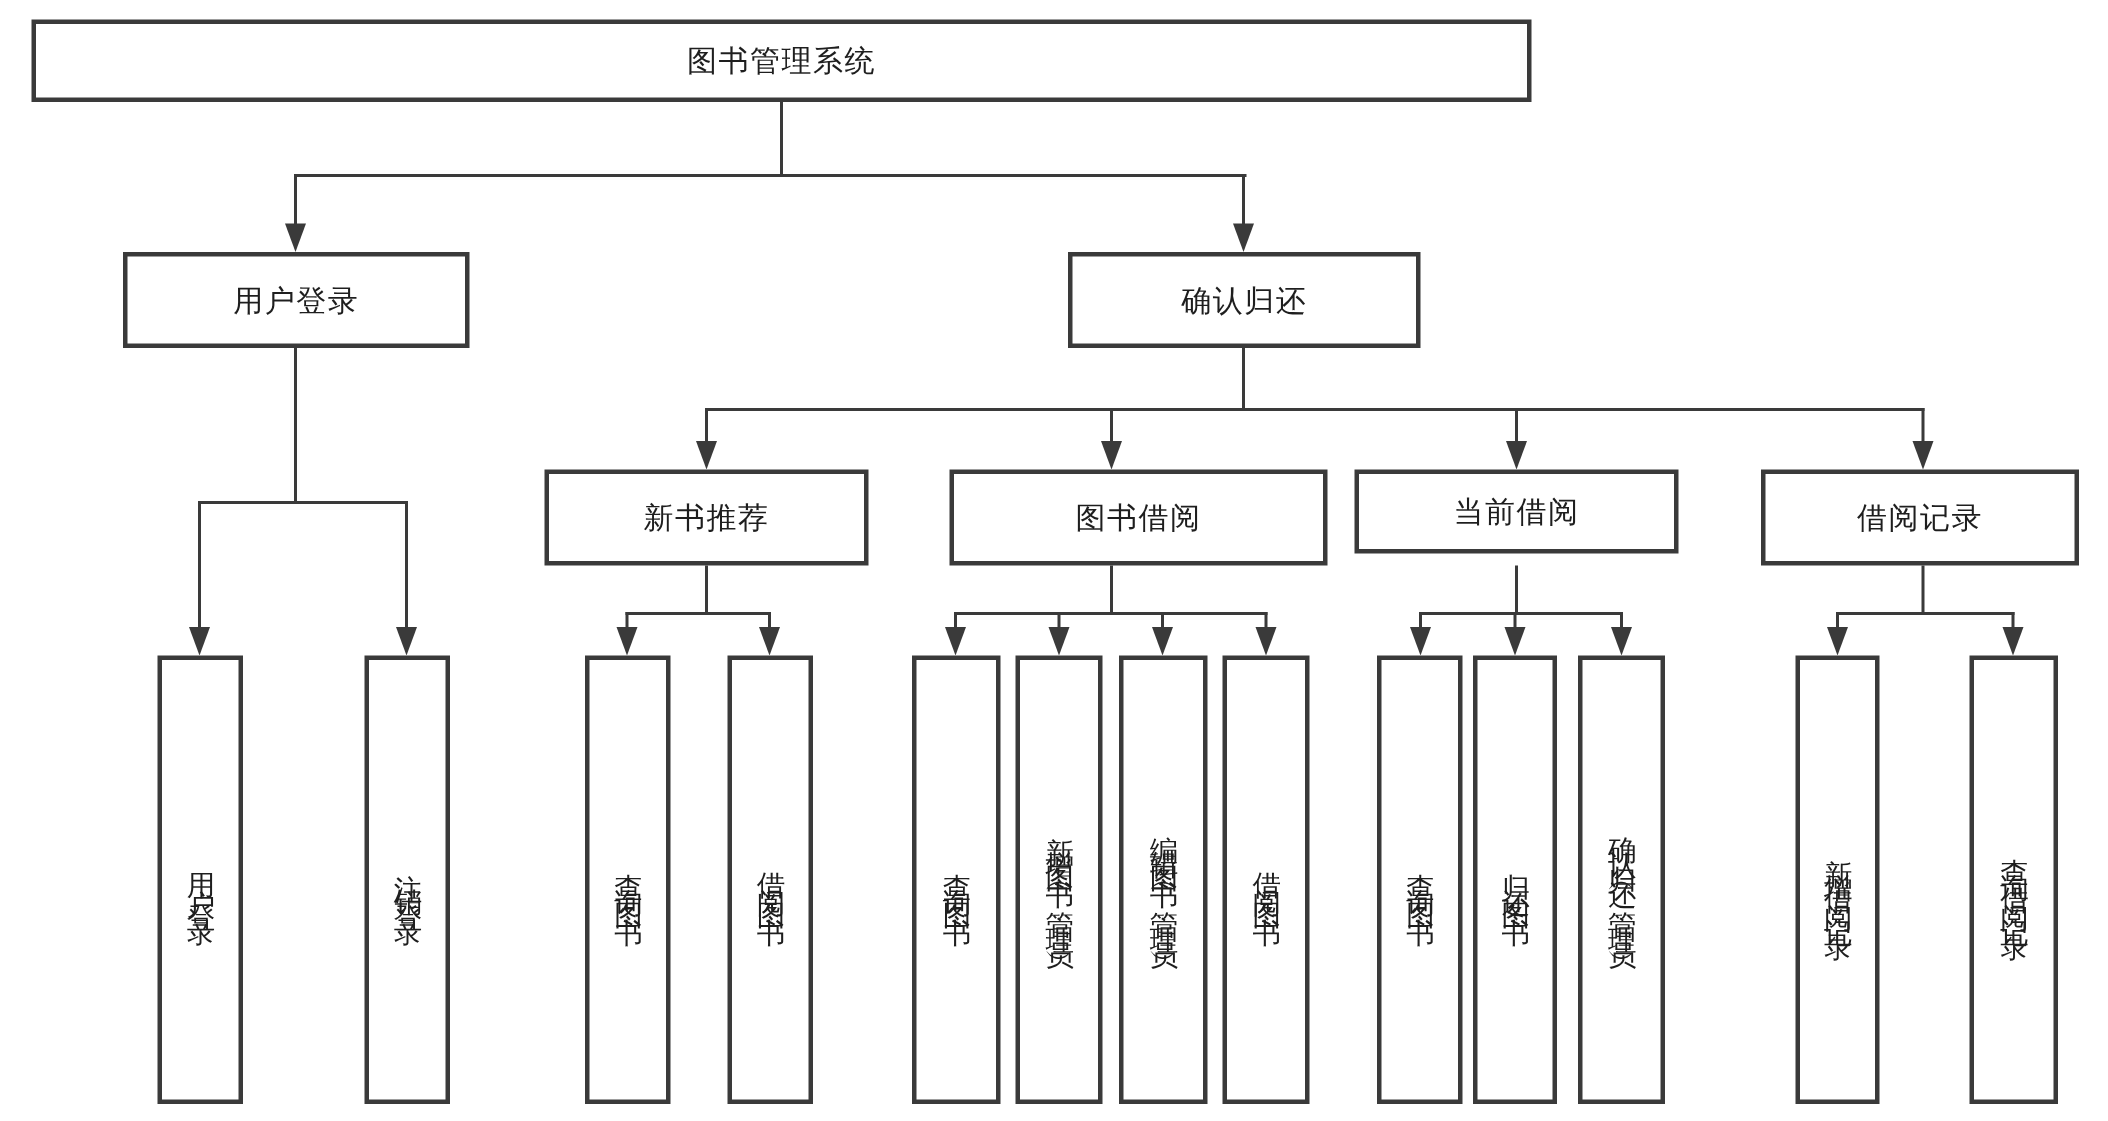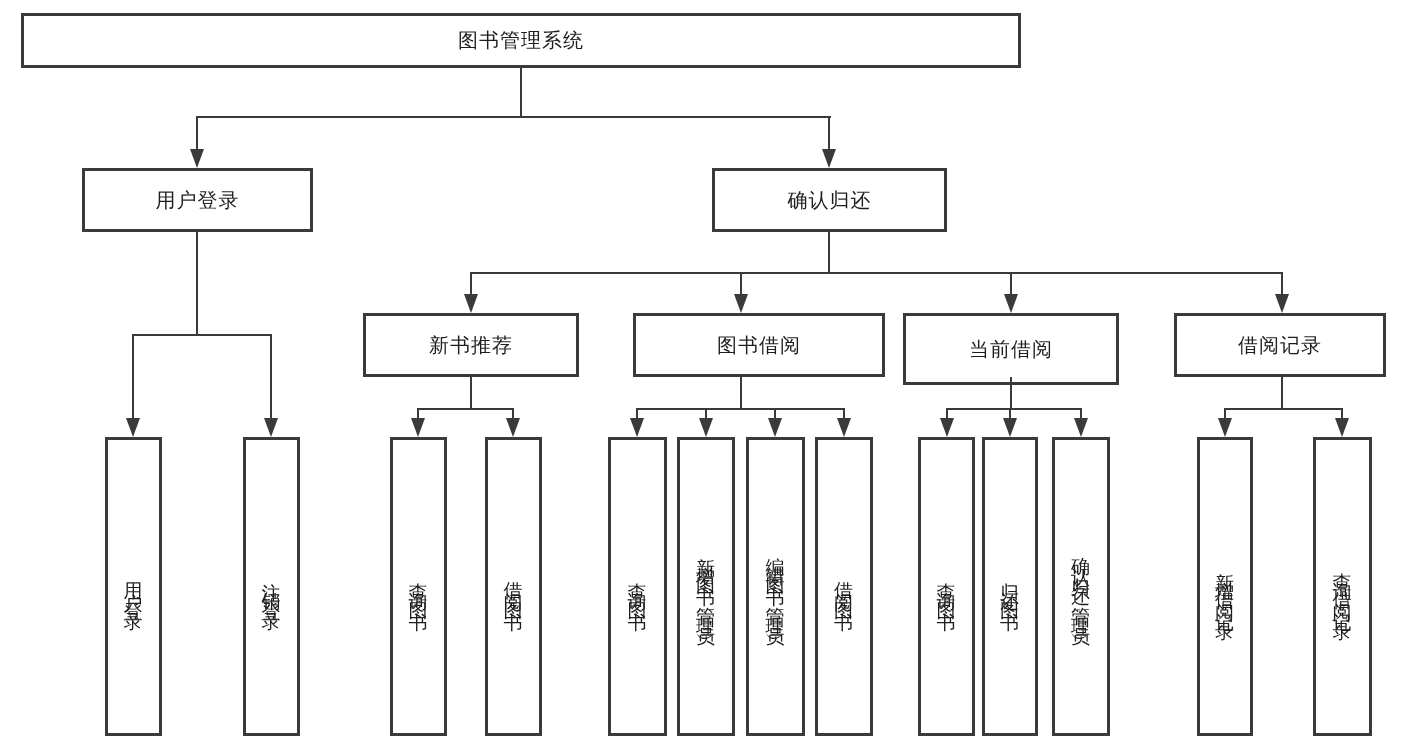--- a/index.html
+++ b/index.html
@@ -69,21 +69,21 @@
   <div class="arrow" style="left:1004px;top:294px;"></div>
   <div class="vline" style="left:1281px;top:272px;height:24px;"></div>
   <div class="arrow" style="left:1275px;top:294px;"></div>
 
   <div class="box" style="left:363px;top:313px;width:216px;height:64px;">
     <span>新书推荐</span>
   </div>
   <div class="box" style="left:633px;top:313px;width:252px;height:64px;">
     <span>图书借阅</span>
   </div>
-  <div class="box" style="left:903px;top:313px;width:216px;height:72px;">
+  <div class="box" style="left:903px;top:313px;width:216px;height:56px;">
     <span>当前借阅</span>
   </div>
   <div class="box" style="left:1174px;top:313px;width:212px;height:64px;">
     <span>借阅记录</span>
   </div>
 
   <div class="vline" style="left:470px;top:377px;height:33px;"></div>
   <div class="hline" style="left:417px;top:408px;width:97px;"></div>
   <div class="vline" style="left:417px;top:408px;height:12px;"></div>
   <div class="arrow" style="left:411px;top:418px;"></div>

